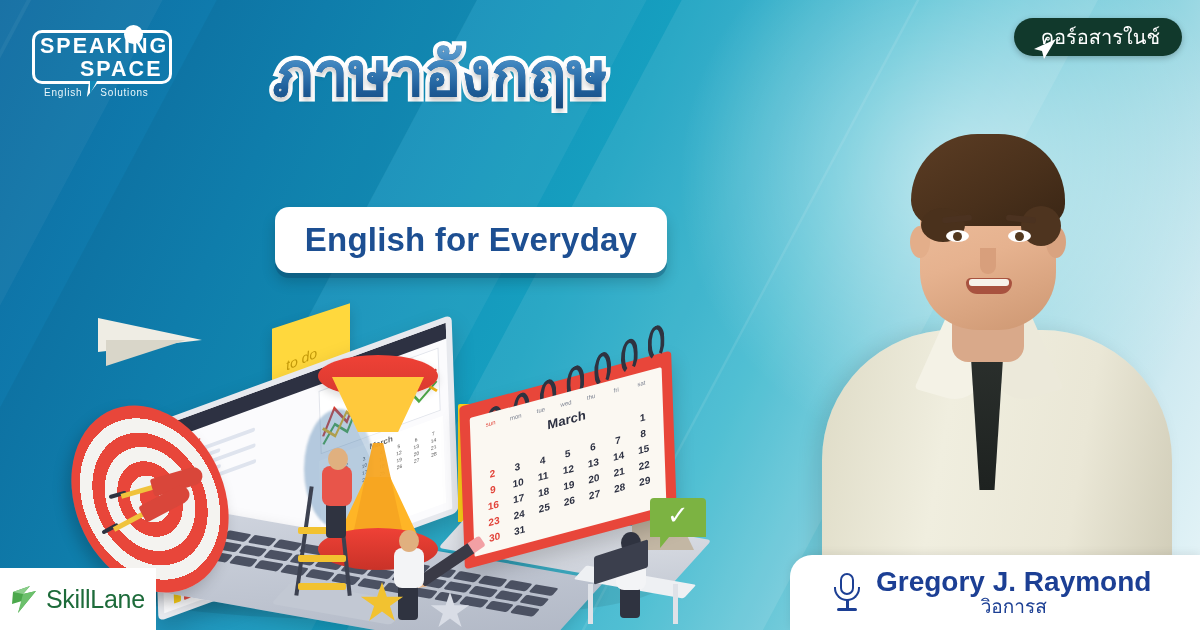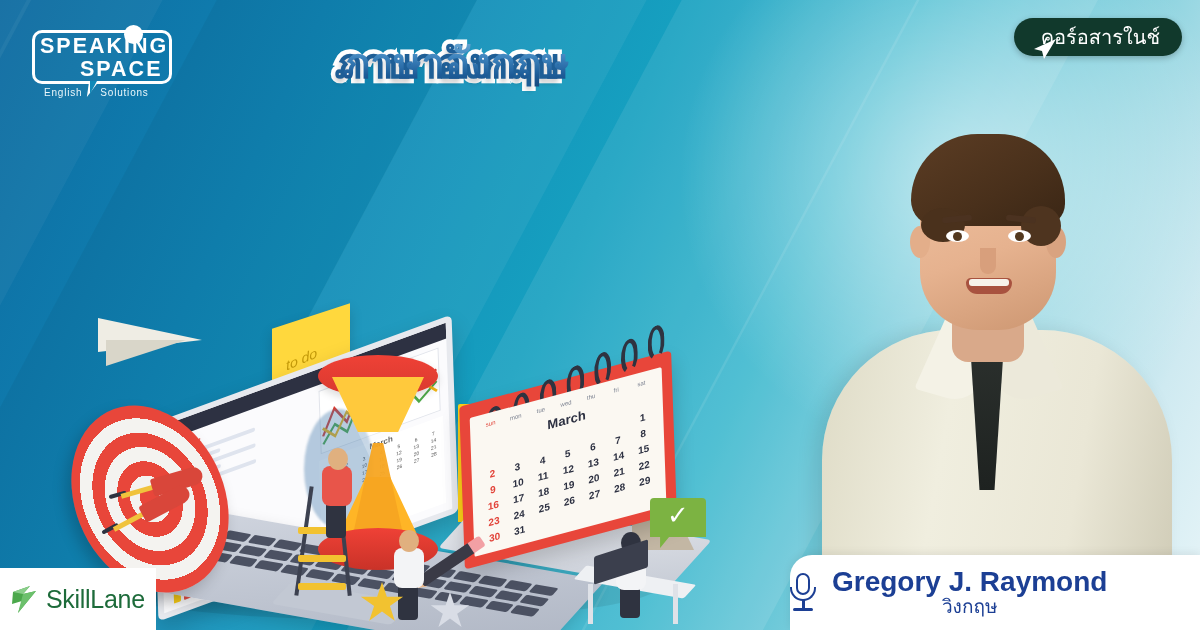--- a/index.html
+++ b/index.html
@@ -47,21 +47,21 @@
   .hl{
     font-weight:700;color:#1e5e96;line-height:1.06;white-space:nowrap;
     -webkit-text-stroke:9px #ffffff;paint-order:stroke fill;
     text-shadow:0 4px 5px rgba(0,0,0,.22);
   }
   .hl-inner{
     position:absolute;left:0;width:880px;font-weight:700;line-height:1.06;white-space:nowrap;
     background:linear-gradient(180deg,#6ba8d4 0%,#3d83bd 35%,#1e5d99 72%,#17497c 100%);
     -webkit-background-clip:text;background-clip:text;color:transparent;
   }
-  .l-one{font-size:42px;margin-left:16px;}
+  .l-one{font-size:62px;}
   .l-two{font-size:58px;}
   .row1{position:relative;height:74px;}
   .row2{position:relative;height:70px;margin-top:2px;}
 
   
   .pill{position:absolute;left:275px;top:207px;width:392px;height:66px;background:#fff;border-radius:14px;
         box-shadow:0 5px 0 rgba(10,60,100,.30),0 9px 14px rgba(0,0,0,.18);
         display:flex;align-items:center;justify-content:center;}
   .pill span{font-size:33px;font-weight:700;color:#1d4f92;letter-spacing:.2px;}
 
@@ -223,21 +223,21 @@
   .star2{position:absolute;left:370px;bottom:0px;width:40px;height:38px;background:#d9dde6;
         clip-path:polygon(50% 0,61% 35%,98% 35%,68% 57%,79% 92%,50% 70%,21% 92%,32% 57%,2% 35%,39% 35%);}
 
   
   .sl{position:absolute;left:0;bottom:0;width:156px;height:62px;background:#fff;display:flex;align-items:center;gap:6px;padding-left:10px;box-sizing:border-box;}
   .sl .mark{width:30px;height:34px;position:relative;flex:0 0 auto;}
   .sl .txt{font-size:25px;font-weight:400;color:#1d6b3a;letter-spacing:-.3px;}
 
   
   .ibar-box{position:absolute;right:0;bottom:0;width:410px;height:75px;background:#fff;border-radius:22px 0 0 0;
-            display:flex;align-items:center;gap:16px;box-sizing:border-box;
+            display:flex;align-items:center;gap:16px;padding-left:44px;box-sizing:border-box;
             box-shadow:0 -2px 8px rgba(0,0,0,.08);}
   .mic{width:26px;height:40px;position:relative;flex:0 0 auto;}
   .mic .cap{position:absolute;left:6px;top:0;width:14px;height:22px;border:2.5px solid #1c3f94;border-radius:7px;box-sizing:border-box;}
   .mic .arc{position:absolute;left:0;top:14px;width:26px;height:14px;border:2.5px solid #1c3f94;border-top:none;border-radius:0 0 14px 14px;box-sizing:border-box;}
   .mic .stem{position:absolute;left:11.5px;top:27px;width:3px;height:9px;background:#1c3f94;}
   .mic .base{position:absolute;left:3px;top:35px;width:20px;height:3px;background:#1c3f94;border-radius:2px;}
   .iname{font-size:28px;font-weight:700;color:#1c3f94;line-height:1.05;white-space:nowrap;}
   .irole{font-size:19px;color:#1c3f94;text-align:center;line-height:1.1;margin-top:1px;}
   .icol{display:flex;flex-direction:column;align-items:center;}
 </style>
@@ -280,20 +280,23 @@
     <span class="btxt">คอร์อสารในช์</span>
   </div>
 
   <div class="headline">
     <div class="row1">
       <div class="hl l-one">ภาษาอังกฤษ</div>
       <div class="hl-inner l-one" style="top:0">ภาษาอังกฤษ</div>
     </div>
   </div>
 
+  <div class="pill">
+    <span>English for Everyday</span>
+  </div>
 
   <div class="photo">
     <div class="ph-shirt"></div>
     <div class="ph-collarL"></div>
     <div class="ph-collarR"></div>
     <div class="ph-tie"></div>
     <div class="ph-neck"></div>
     <div class="ph-head"></div>
     <div class="ph-earL"></div>
     <div class="ph-earR"></div>
@@ -584,17 +587,17 @@
 
   <div class="ibar-box">
     <span class="mic">
       <span class="cap"></span>
         <span class="arc"></span>
         <span class="stem"></span>
         <span class="base"></span>
     </span>
     <span class="icol">
       <span class="iname">Gregory J. Raymond</span>
-      <span class="irole">วิงกฤษ</span>
+      <span class="irole">วิอการส</span>
     </span>
   </div>
 
 </div>
 
 </body></html>

